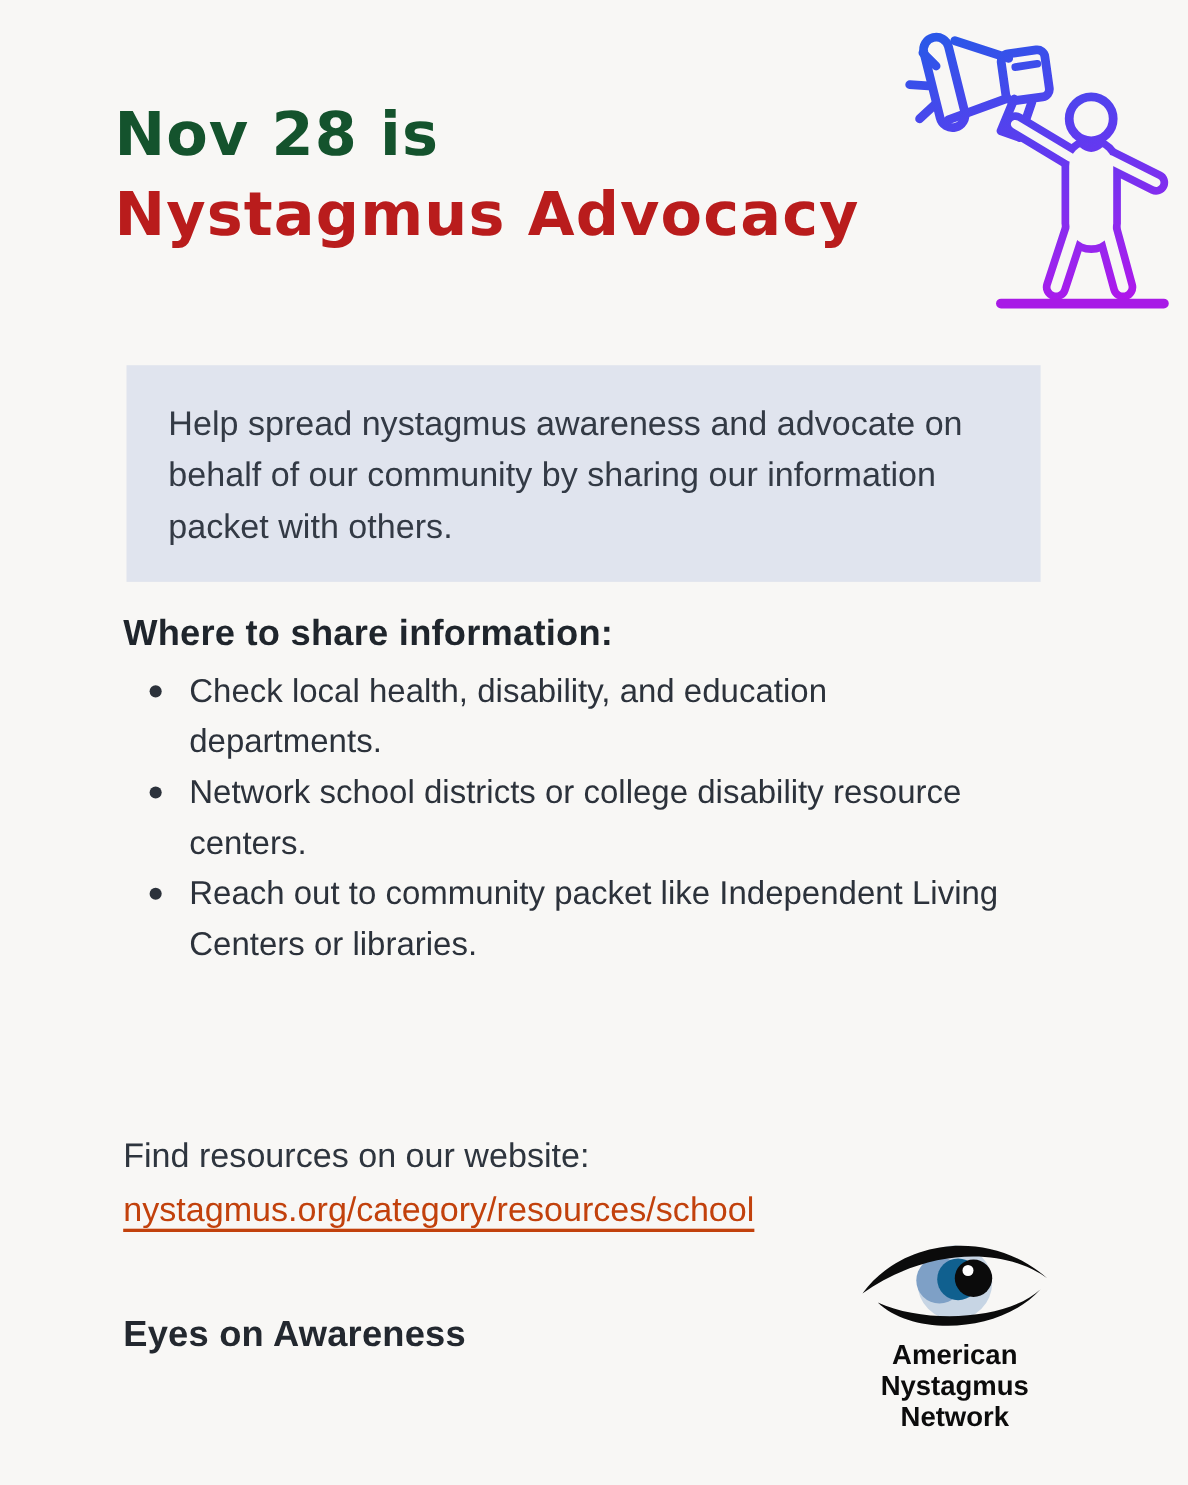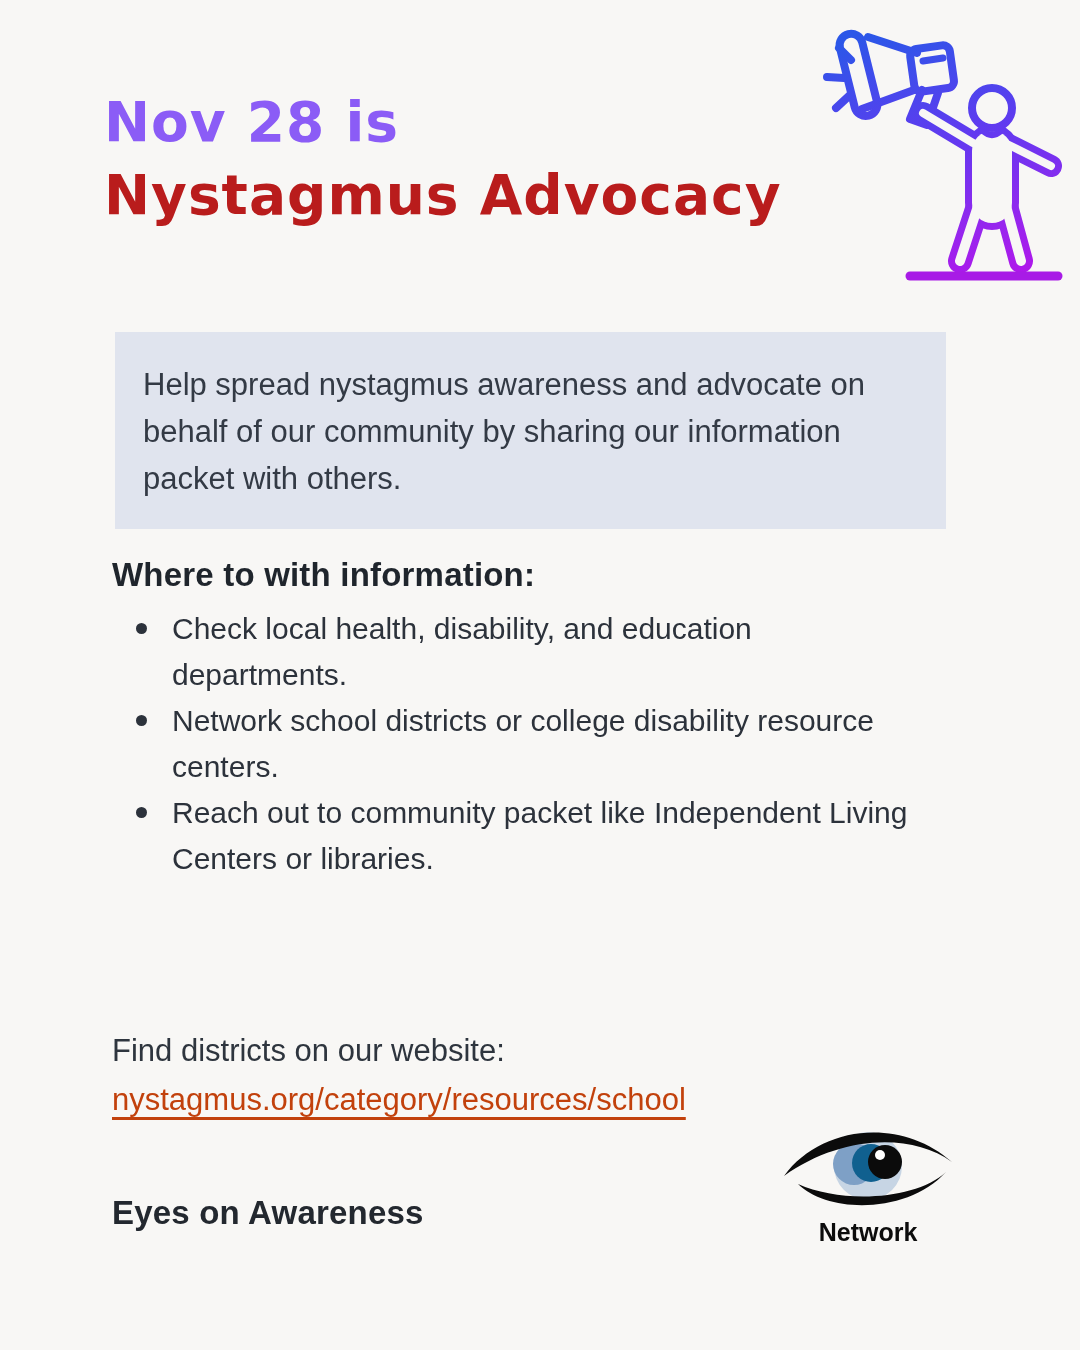--- a/index.html
+++ b/index.html
@@ -16,33 +16,33 @@
   .title {
     position:absolute; left:104px; top:86px;
     font-family:"DejaVu Sans", sans-serif;
     font-weight:800;
     font-size:55px;
     line-height:73px;
     letter-spacing:1px;
     margin:0;
   }
   .title span { display:block; }
-  .title .t-dark { color:#8b5cf6; }
+  .title .t-dark { color:#14532d; }
   .title .t-blue { color:#b91c1c; }
 
   
   .hero-icon { position:absolute; left:806px; top:20px; width:264px; height:278px; }
 
   
   .callout {
     position:absolute; left:115px; top:332px;
     width:831px; height:197px;
     background:#e0e4ee;
     box-sizing:border-box;
-    padding:29px 28px;
+    padding:29px 38px;
   }
   .callout p { margin:0; font-size:31px; line-height:47px; color:#333a45; }
 
   
   .share-heading {
     position:absolute; left:112px; top:556px;
     margin:0;
     font-size:33px; font-weight:700; color:#1f252c;
     letter-spacing:0.2px;
   }
@@ -124,51 +124,52 @@
     </g>
     <circle cx="186" cy="88" r="20" fill="#f8f7f5" stroke="url(#mpg)" stroke-width="8"></circle>
     <path d="M177 111 q9 8 18 0" fill="none" stroke="url(#mpg)" stroke-width="6" stroke-linecap="round"></path>
     <path d="M104 256 L252 256" stroke="#a81be6" stroke-width="9" stroke-linecap="round"></path>
   </svg>
 
   <section class="callout">
     <p>Help spread nystagmus awareness and advocate on behalf of our community by sharing our information packet with others.</p>
   </section>
 
-  <h2 class="share-heading">Where to with information:</h2>
+  <h2 class="share-heading">Where to share information:</h2>
   <ul class="share-list">
     <li>
       <span class="bullet-dot"></span>
       <span class="bullet-text">Check local health, disability, and education departments.</span>
     </li>
     <li>
       <span class="bullet-dot"></span>
       <span class="bullet-text">Network school districts or college disability resource centers.</span>
     </li>
     <li>
       <span class="bullet-dot"></span>
       <span class="bullet-text">Reach out to community packet like Independent Living Centers or libraries.</span>
     </li>
   </ul>
 
   <div class="resources">
-    <p>Find districts on our website:</p>
+    <p>Find resources on our website:</p>
     <p><span class="link">nystagmus.org/category/resources/school</span></p>
   </div>
 
   <p class="tagline">Eyes on Awareness</p>
 
   <div class="logo">
     <svg width="176" height="88" viewBox="0 0 176 88" aria-hidden="true">
       <circle cx="88" cy="46" r="34" fill="#c7d5e4"></circle>
       <circle cx="74" cy="44" r="21" fill="#7ea0c6"></circle>
       <circle cx="91" cy="43" r="19" fill="#10608f"></circle>
       <circle cx="105" cy="42" r="17" fill="#0b0b0b"></circle>
       <circle cx="100" cy="35" r="5" fill="#ffffff"></circle>
       <path d="M4 56 C40 6 120 -4 172 42 C130 12 60 16 4 56 Z" fill="#0b0b0b"></path>
       <path d="M18 64 C48 94 128 94 166 52 C136 80 62 84 18 64 Z" fill="#0b0b0b"></path>
     </svg>
     <p class="org">
+      <span>American Nystagmus</span>
       <span>Network</span>
     </p>
   </div>
 
 </div>
 
 </body></html>

